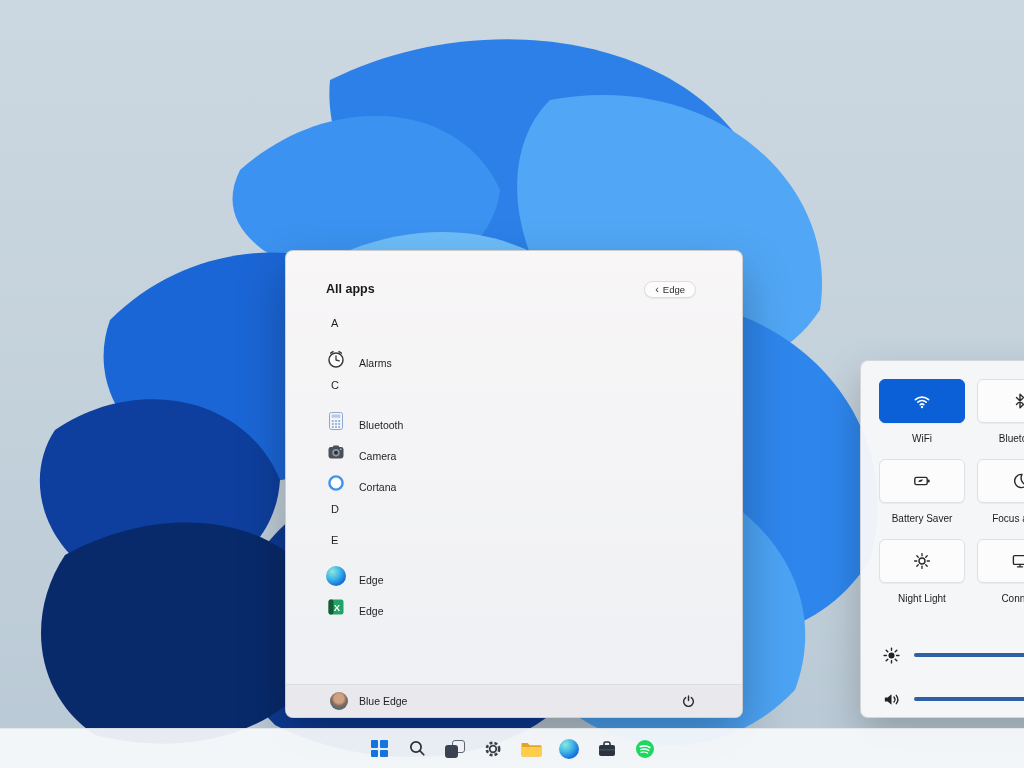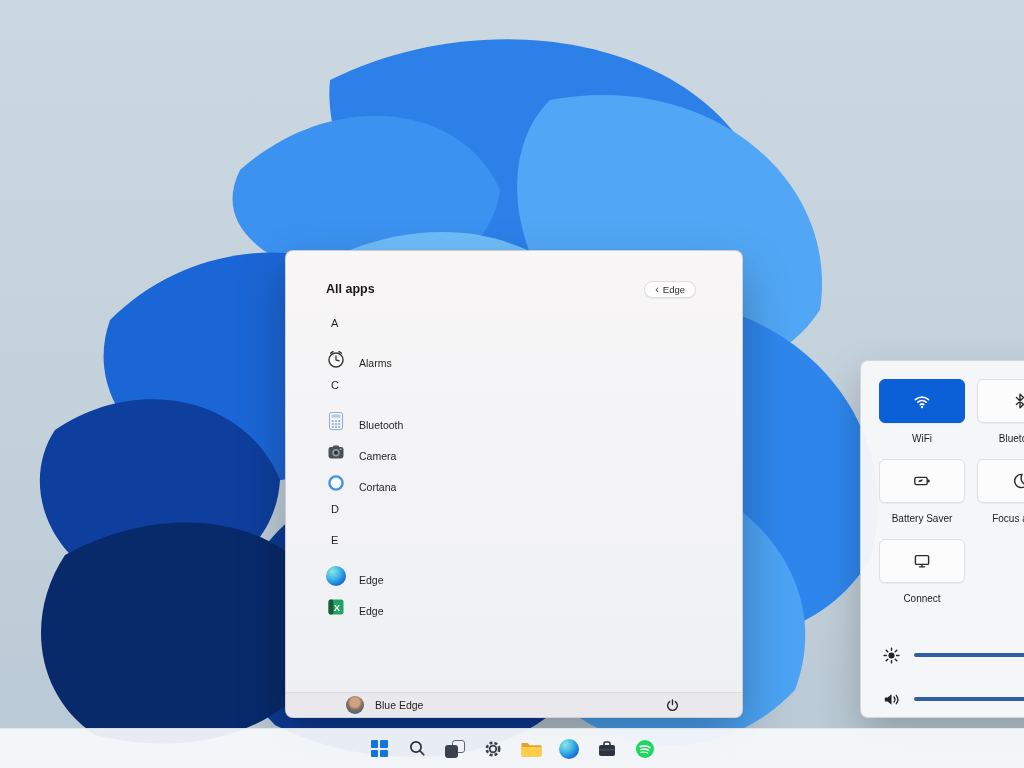--- a/index.html
+++ b/index.html
@@ -23,23 +23,23 @@
     border-radius:9px; box-shadow:0 1px 1px rgba(0,0,0,.06); cursor:pointer;
     font-family:"Liberation Sans", sans-serif; }
   .back-chev { font-size:11px; line-height:1; color:#333; }
   .sm-list { flex:1; padding:4px 0 0 40px; overflow:hidden; }
   .letter { height:31px; display:flex; align-items:center; padding-left:5px;
     font-size:11px; color:#1f1f1f; cursor:pointer; }
   .app-row { height:31px; display:flex; align-items:flex-end; gap:13px; cursor:pointer; }
   .app-label { font-size:10.5px; color:#1f1f1f; }
   .app-icon { width:20px; height:20px; flex:none; display:flex;
     align-items:center; justify-content:center; }
-  .sm-user { height:25px; flex:none; background:#e9e8ec;
+  .sm-user { height:33px; flex:none; background:#e9e8ec;
     border-top:1px solid rgba(0,0,0,.05); display:flex; align-items:center;
-    justify-content:space-between; padding:0 60px; }
+    justify-content:space-between; padding:0 44px; }
   .user-left { display:flex; align-items:center; gap:11px; cursor:pointer; }
   .avatar { width:18px; height:18px; border-radius:50%;
     background:radial-gradient(circle at 50% 36%, #cfa284 0 32%, #8a6a55 50%, #4e6a7a 72%, #32485a 100%); }
   .user-name { font-size:10.5px; color:#1e1e1e; }
   .power-btn { background:none; border:none; cursor:pointer; width:20px; height:20px;
     display:flex; align-items:center; justify-content:center; }
 
   
   .ic-edge, .edge-ball { width:20px; height:20px; border-radius:50%;
     background:radial-gradient(circle at 32% 28%, #8ee6dc 0%, #3fb7e8 38%, #1c77dc 68%, #0b4fb0 100%); }
@@ -247,20 +247,38 @@
 
       <div class="qs-cell">
         <button class="qs-btn">
           <svg viewBox="0 0 20 20" width="20" height="20">
             <path d="M12,3.4 a6.6,6.6 0 1 0 4.4,10.8 a7.6,7.6 0 0 1 -4.4,-10.8 Z" fill="none" stroke="#2a2a2a" stroke-width="1.4" stroke-linejoin="round"></path>
           </svg>
         </button>
         <div class="qs-label">Focus assist</div>
       </div>
 
+      <div class="qs-cell">
+        <button class="qs-btn">
+          <svg viewBox="0 0 20 20" width="20" height="20">
+            <circle cx="10" cy="10" r="3" fill="none" stroke="#2a2a2a" stroke-width="1.4"></circle>
+            <g stroke="#2a2a2a" stroke-width="1.3" stroke-linecap="round">
+              <path d="M10,2.6 v2.2"></path>
+                <path d="M10,15.2 v2.2"></path>
+                <path d="M2.6,10 h2.2"></path>
+                <path d="M15.2,10 h2.2"></path>
+              <path d="M4.8,4.8 l1.5,1.5"></path>
+                <path d="M13.7,13.7 l1.5,1.5"></path>
+                <path d="M15.2,4.8 l-1.5,1.5"></path>
+                <path d="M6.3,13.7 l-1.5,1.5"></path>
+            </g>
+          </svg>
+        </button>
+        <div class="qs-label">Night Light</div>
+      </div>
 
       <div class="qs-cell">
         <button class="qs-btn">
           <svg viewBox="0 0 20 20" width="20" height="20">
             <rect x="3.4" y="4.6" width="13.2" height="8.8" rx="1.2" fill="none" stroke="#2a2a2a" stroke-width="1.4"></rect>
             <path d="M10,13.4 v2.4 M7.4,15.8 h5.2" stroke="#2a2a2a" stroke-width="1.3" stroke-linecap="round"></path>
           </svg>
         </button>
         <div class="qs-label">Connect</div>
       </div>

